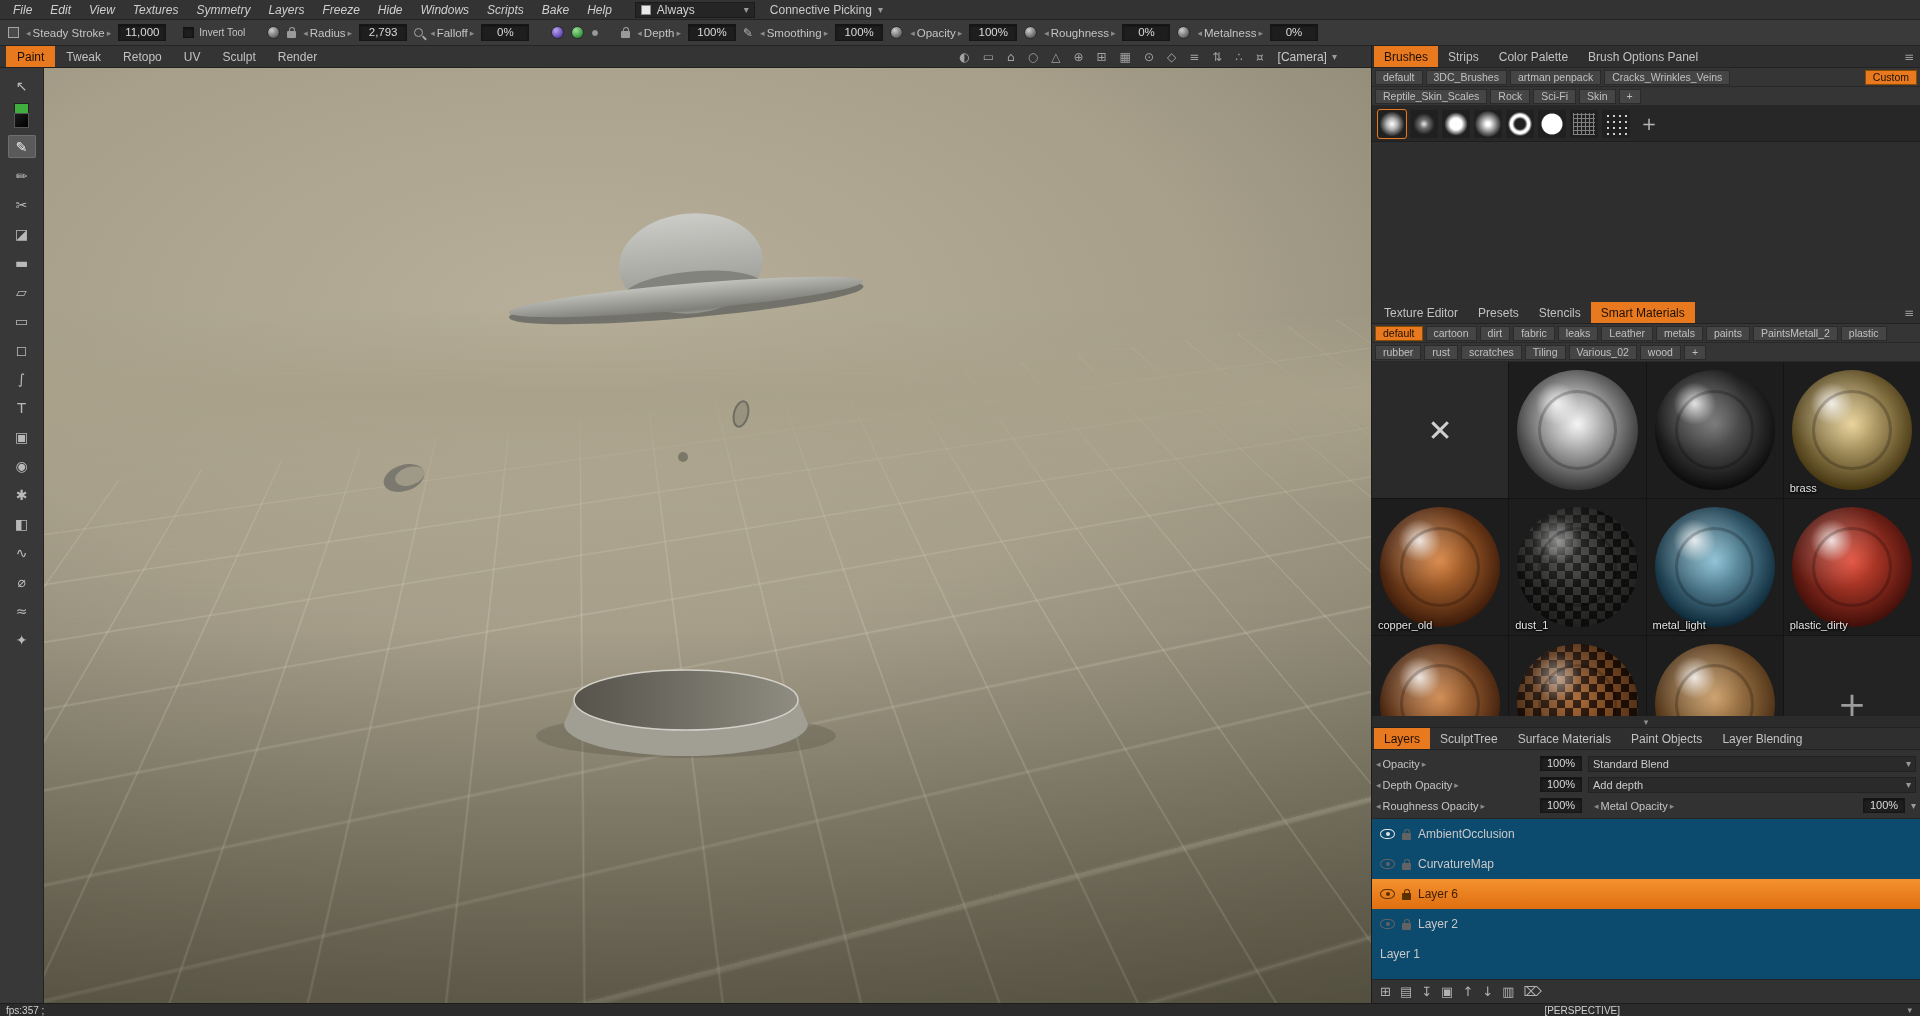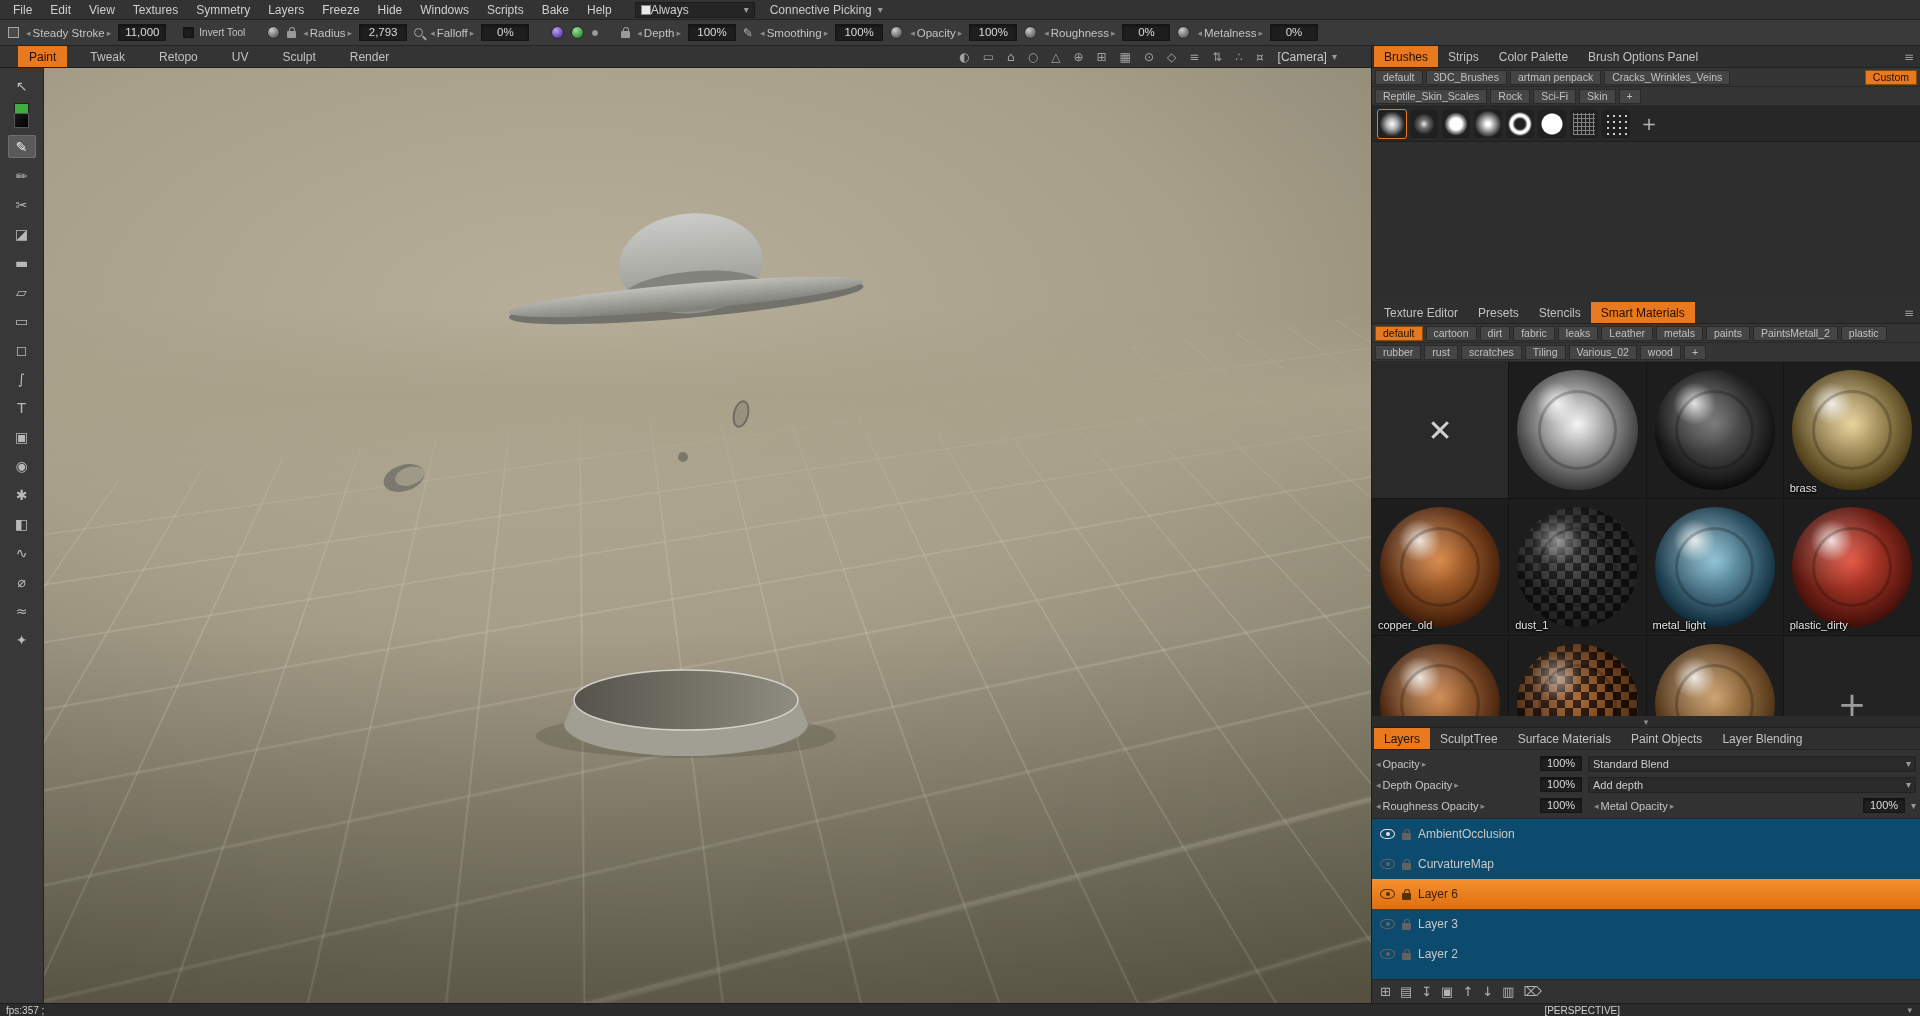--- a/index.html
+++ b/index.html
@@ -7,22 +7,22 @@
   body {
     font-family:"Liberation Sans","DejaVu Sans",sans-serif;
     font-size:12px; color:#c6c6c6; background:#2e2e2e;
     display:flex; flex-direction:column;
   }
   .icon { font-family:"DejaVu Sans",sans-serif; }
 
   
   .menubar { height:20px; background:#333333; display:flex; align-items:center;
     border-bottom:1px solid #222; padding-left:4px; flex:none; }
-  .menu-item { padding:2px 9px; color:#cfcfcf; cursor:default; }
-  .combo { display:flex; align-items:center; background:#252525;
+  .menu-item { padding:2px 9px; color:#cfcfcf; cursor:default;font-style:italic; }
+  .combo { display:flex; align-items:center; gap:6px; background:#252525;
     border:1px solid #1b1b1b; height:16px; padding:0 5px; margin-left:14px; color:#d0d0d0; }
   .combo .caret { color:#9a9a9a; font-size:10px; }
   .combo-flat { display:flex; align-items:center; gap:6px; height:16px; padding:0 5px;
     margin-left:10px; color:#c9c9c9; }
   .combo-flat .caret { color:#9a9a9a; font-size:10px; }
   .wsq { width:10px; height:10px; background:#e9e9e9; border:1px solid #888; flex:none; }
 
   
   .toolbar2 { height:26px; background:#3a3a3a; border-bottom:1px solid #242424;
     display:flex; align-items:center; padding:0 8px; gap:7px; flex:none; }
@@ -50,21 +50,21 @@
     left:7px; top:8px; transform:rotate(45deg); }
   .gap { width:8px; flex:none; }
 
   
   .main { flex:1; display:flex; min-height:0; }
   .left-col { width:1371px; display:flex; flex-direction:column; flex:none; }
 
   
   .row3 { height:22px; background:#343434; border-bottom:1px solid #202020;
     display:flex; align-items:stretch; padding-left:6px; flex:none; }
-  .ws-tab { display:flex; align-items:center; padding:0 11px; color:#c2c2c2; font-size:12px;margin-left:12px; }
+  .ws-tab { display:flex; align-items:center; padding:0 11px; color:#c2c2c2; font-size:12px; }
   .ws-tab.active { background:var(--accent); color:var(--sel-text); }
   .vp-icons { margin-left:auto; display:flex; align-items:center; gap:13px; padding-right:14px; }
   .vp-icon { color:#a2a2a2; font-size:12px; }
   .camera-combo { display:flex; align-items:center; gap:5px; color:#c9c9c9; margin-right:34px; }
   .camera-combo .caret { font-size:10px; color:#9a9a9a; }
 
   .workarea { flex:1; display:flex; min-height:0; }
 
   
   .left-tools { width:44px; background:#383838; border-right:1px solid #242424;
@@ -572,25 +572,20 @@
         <span>CurvatureMap</span>
       </div>
       <div class="layer sel">
         <span class="eye"></span>
         <span class="lk"></span>
         <span>Layer 6</span>
       </div>
       <div class="layer">
         <span class="eye"></span>
         <span class="lk"></span>
-        <span>Layer 3</span>
-      </div>
-      <div class="layer">
-        <span class="eye"></span>
-        <span class="lk"></span>
         <span>Layer 2</span>
       </div>
       <div class="layer">
 
         <span>Layer 1</span>
       </div>
 
     </div>
 
     <div class="lay-ops">

